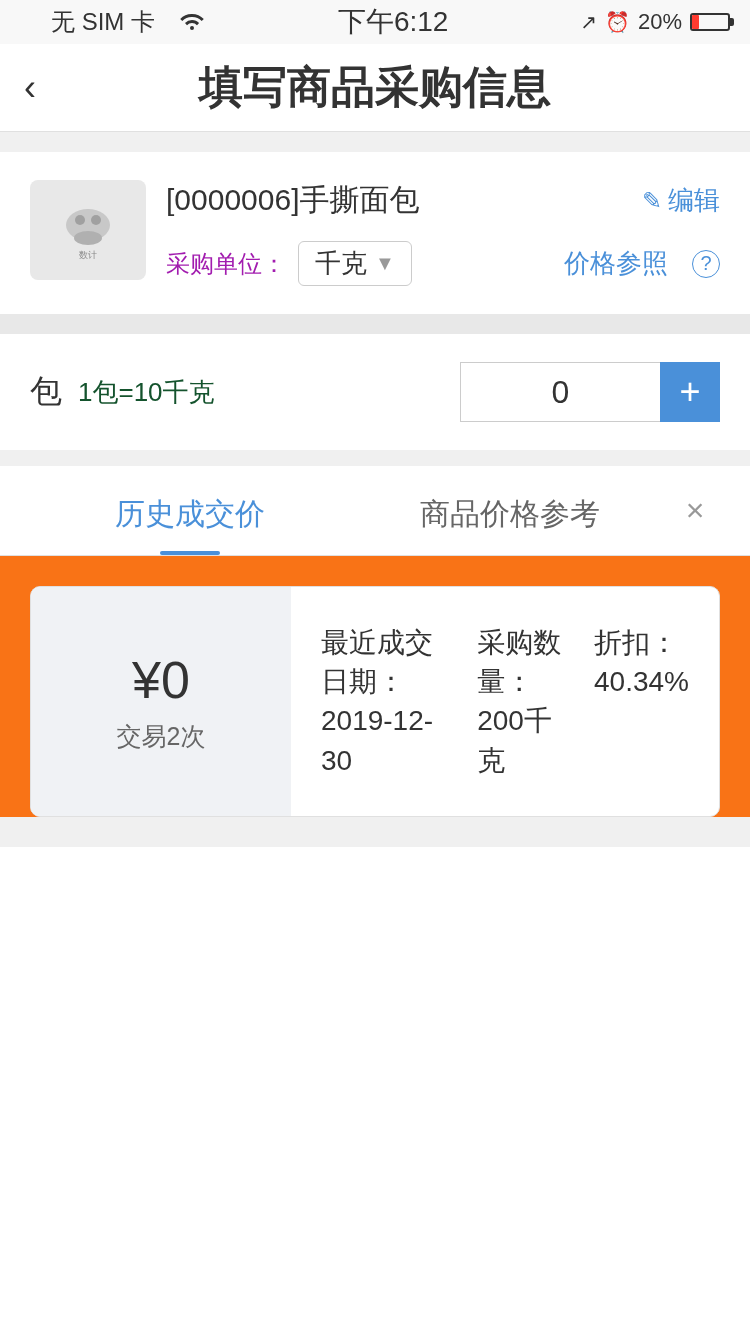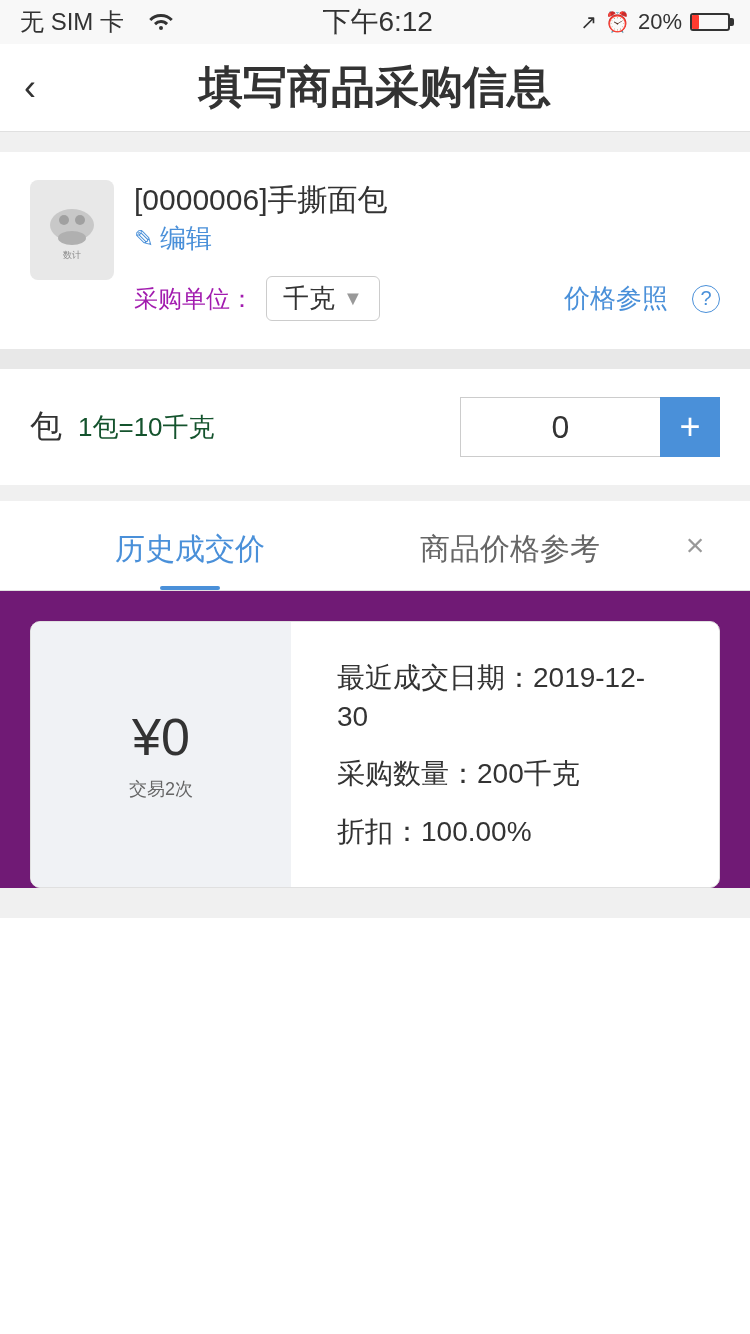--- a/index.html
+++ b/index.html
@@ -23,20 +23,21 @@
       justify-content: space-between;
       padding: 0 20px;
       font-size: 24px;
       color: #333;
     }
     .status-left {
       display: flex;
       align-items: center;
       gap: 23px;
       font-size: 24px;
+      margin-left: 31px;
     }
     .status-center {
       font-size: 28px;
       font-weight: 500;
     }
     .status-right {
       display: flex;
       align-items: center;
       gap: 8px;
       font-size: 22px;
@@ -95,39 +96,39 @@
     
     .product-card {
       background: #fff;
       padding: 28px 30px;
       margin-top: 20px;
       display: flex;
       align-items: flex-start;
       gap: 20px;
     }
     .product-image {
-      width: 84px;
+      width: 116px;
       height: 100px;
       background: #e8e8e8;
       border-radius: 8px;
       display: flex;
       align-items: center;
       justify-content: center;
       flex-shrink: 0;
       color: #999;
       font-size: 40px;
     }
     .product-details {
       flex: 1;
     }
     .product-header {
       display: flex;
       justify-content: space-between;
+      align-items: center;
       margin-bottom: 20px;
-      flex-direction: column;
     }
     .product-name {
       font-size: 30px;
       font-weight: 500;
       color: #333;
     }
     .edit-btn {
       font-size: 26px;
       color: #4a90d9;
       display: flex;
@@ -223,21 +224,21 @@
       display: flex;
       align-items: center;
       justify-content: center;
       cursor: pointer;
       border: none;
       outline: none;
     }
 
     
     .tabs-section {
-      background: #701a75;
+      background: #f97316;
       margin-top: 16px;
     }
     .tabs-header {
       background: #fff;
       display: flex;
       align-items: center;
       padding: 0 30px;
       border-bottom: 1px solid #e0e0e0;
       position: relative;
     }
@@ -294,29 +295,28 @@
       align-items: center;
       justify-content: center;
       flex-shrink: 0;
     }
     .price-amount {
       font-size: 52px;
       font-weight: 500;
       color: #333;
     }
     .price-times {
-      font-size: 18px;
+      font-size: 25px;
       color: #666;
       margin-top: 10px;
     }
     .price-right {
       flex: 1;
-      padding: 36px 46px;
-      display: flex;
-      flex-direction: column;
+      padding: 36px 30px;
+      display: flex;
       gap: 18px;
     }
     .price-info-row {
       font-size: 28px;
       color: #333;
       line-height: 1.4;
     }
 
     
     .page-rest {
@@ -413,18 +413,18 @@
   </div>
 
   <div class="price-card">
     <div class="price-left">
       <span class="price-amount">¥0</span>
       <span class="price-times">交易2次</span>
     </div>
     <div class="price-right">
       <div class="price-info-row">最近成交日期：2019-12-30</div>
       <div class="price-info-row">采购数量：200千克</div>
-      <div class="price-info-row">折扣：100.00%</div>
+      <div class="price-info-row">折扣：40.34%</div>
     </div>
   </div>
 </div>
 
 <div class="page-rest"></div>
 
 </body></html>

